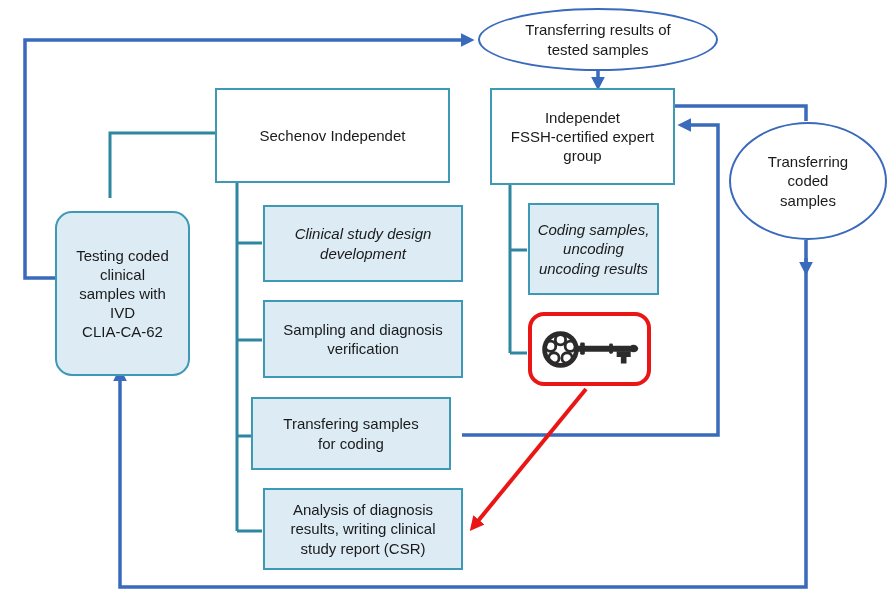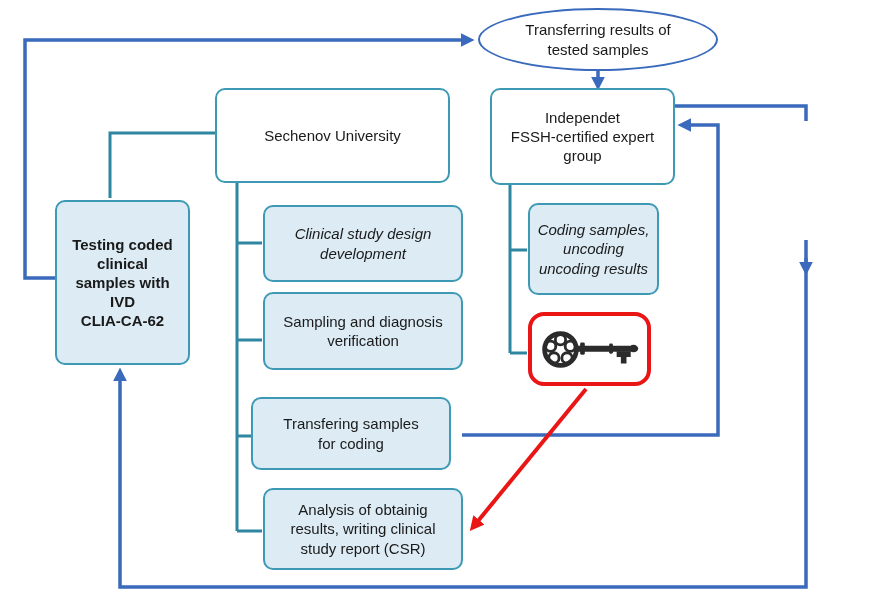--- a/index.html
+++ b/index.html
@@ -7,34 +7,34 @@
     position:relative;width:889px;height:602px;background:#ffffff;overflow:hidden;
     font-family:"Liberation Sans",sans-serif;color:#1a1a1a;padding-left:10px;
   }
   svg.layer{position:absolute;left:0;top:0;width:889px;height:602px;}
   #wires{z-index:1;}
   #redlayer{z-index:3;}
   .node{
     position:absolute;z-index:2;box-sizing:border-box;
     display:flex;align-items:center;justify-content:center;
     text-align:center;white-space:pre-line;line-height:1.28;font-size:15px;
-    background:#ffffff;border:2.5px solid #3e9ab4;border-radius:10px;
+    background:#ffffff;border:2.5px solid #3e9ab4;border-radius:0;
     padding:2px 6px;
   }
   .fill{background:#dcebf4;}
   .ellipse{border-radius:50%;border-color:#3a6abc;}
   .redbox{border:4px solid #ea1515;border-radius:16px;background:#ffffff;}
   
   #n-results{left:478px;top:8px;width:240px;height:63px;}
   #n-sechenov{left:215px;top:88px;width:235px;height:95px;}
   #n-independent{left:490px;top:88px;width:185px;height:97px;}
   #n-coded{left:729px;top:122px;width:158px;height:118px;}
-  #n-testing{left:55px;top:200px;width:135px;height:165px;border-radius:10px;font-weight:bold;}
+  #n-testing{left:55px;top:211px;width:135px;height:165px;border-radius:17px;}
   #n-clinical{left:263px;top:205px;width:200px;height:77px;font-style:italic;}
-  #n-sampling{left:263px;top:292px;width:200px;height:78px;}
+  #n-sampling{left:263px;top:300px;width:200px;height:78px;}
   #n-transfering{left:251px;top:397px;width:200px;height:73px;}
   #n-analysis{left:263px;top:488px;width:200px;height:82px;}
   #n-coding{left:528px;top:203px;width:131px;height:92px;font-style:italic;}
   #n-key{left:528px;top:312px;width:123px;height:74px;}
 </style>
 </head>
 <body>
 
 <div id="stage">
 
@@ -60,43 +60,46 @@
     <path d="M462,435 H718 V125 H690" fill="none" stroke="#3a6abc" stroke-width="3.5" marker-end="url(#arrBlue)"></path>
 
     <path d="M806,240 V587 H120 V380" fill="none" stroke="#3a6abc" stroke-width="3.5" marker-end="url(#arrBlue)"></path>
 
     <path d="M806,258 V263" fill="none" stroke="#3a6abc" stroke-width="3.5" marker-end="url(#arrBlue)"></path>
   </svg>
 
   <div class="node ellipse" id="n-results">Transferring results of
 tested samples</div>
 
-  <div class="node" id="n-sechenov">Sechenov University</div>
+  <div class="node" id="n-sechenov">Sechenov Independet</div>
 
   <div class="node" id="n-independent">Independet
 FSSH-certified expert
 group</div>
 
+  <div class="node ellipse" id="n-coded">Transferring
+coded
+samples</div>
 
   <div class="node fill" id="n-testing">Testing coded
 clinical
 samples with
 IVD
 CLIA-CA-62</div>
 
   <div class="node fill" id="n-clinical">Clinical study design
 development</div>
 
   <div class="node fill" id="n-sampling">Sampling and diagnosis
 verification</div>
 
   <div class="node fill" id="n-transfering">Transfering samples
 for coding</div>
 
-  <div class="node fill" id="n-analysis">Analysis of obtainig
+  <div class="node fill" id="n-analysis">Analysis of diagnosis
 results, writing clinical
 study report (CSR)</div>
 
   <div class="node fill" id="n-coding">Coding samples,
 uncoding
 uncoding results</div>
 
   <div class="node redbox" id="n-key">
     <svg viewBox="0 0 110 56" width="104" height="53" aria-hidden="true">
       <g stroke="#2b2b2b" fill="none">

